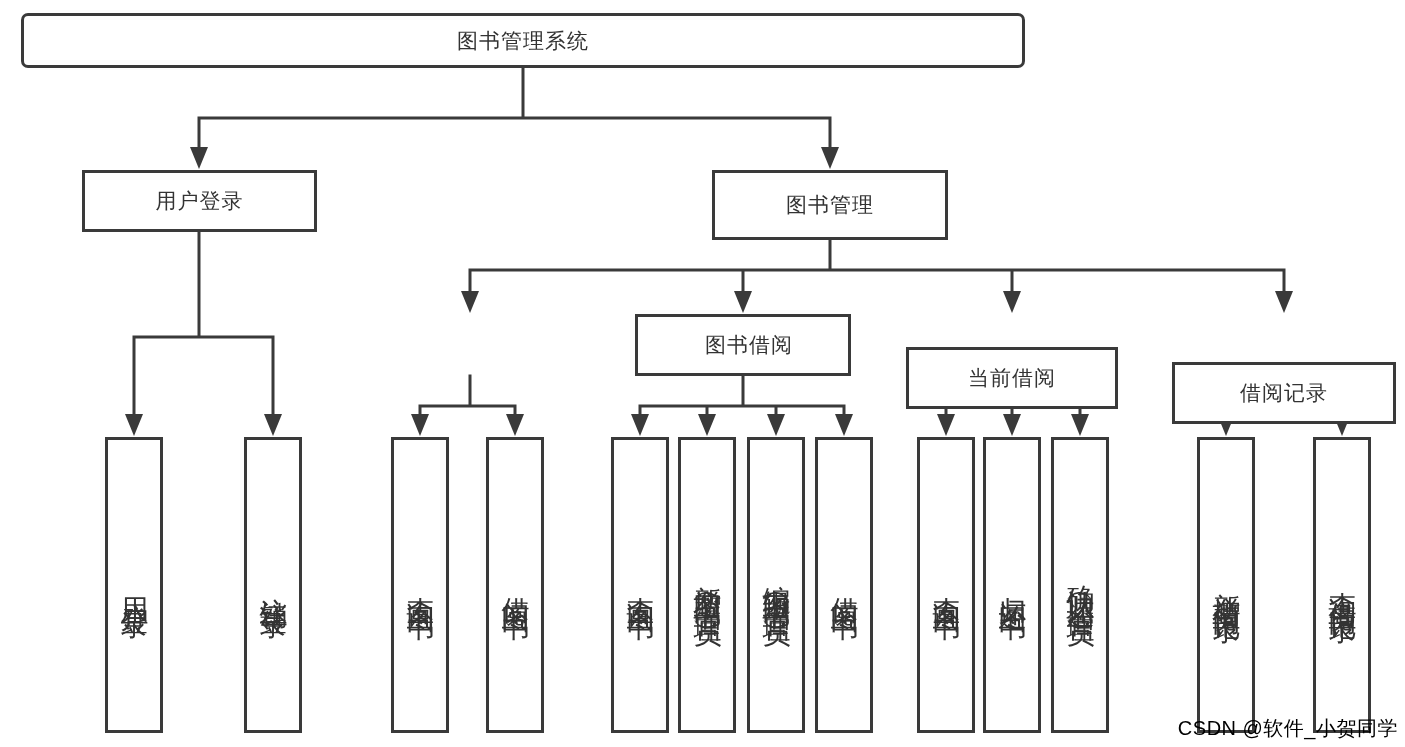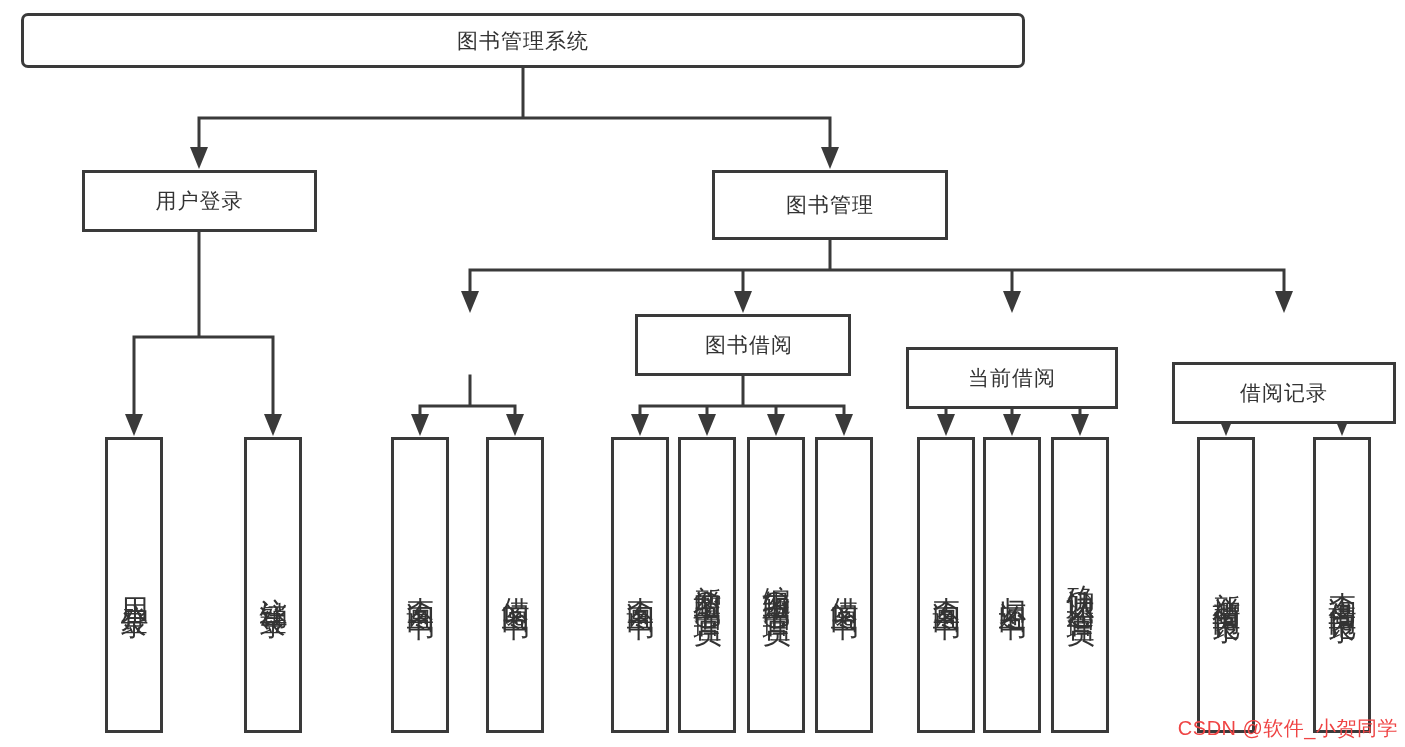--- a/index.html
+++ b/index.html
@@ -66,21 +66,21 @@
   #c2 { left: 983px; }
   #c3 { left: 1051px; }
   #r1 { left: 1197px; }
   #r2 { left: 1313px; }
   #watermark {
     position: absolute;
     right: 7px;
     top: 715px;
     z-index: 5;
     font-size: 20px;
-    color: #ef4444;
+    color: #000000;
     letter-spacing: 0.5px;
     white-space: nowrap;
   }
   .wire { stroke: #3a3a3a; stroke-width: 3; fill: none; stroke-linecap: square; }
   .head { fill: #3a3a3a; stroke: none; }
 </style>
 </head>
 <body>
 
 <div id="canvas">

